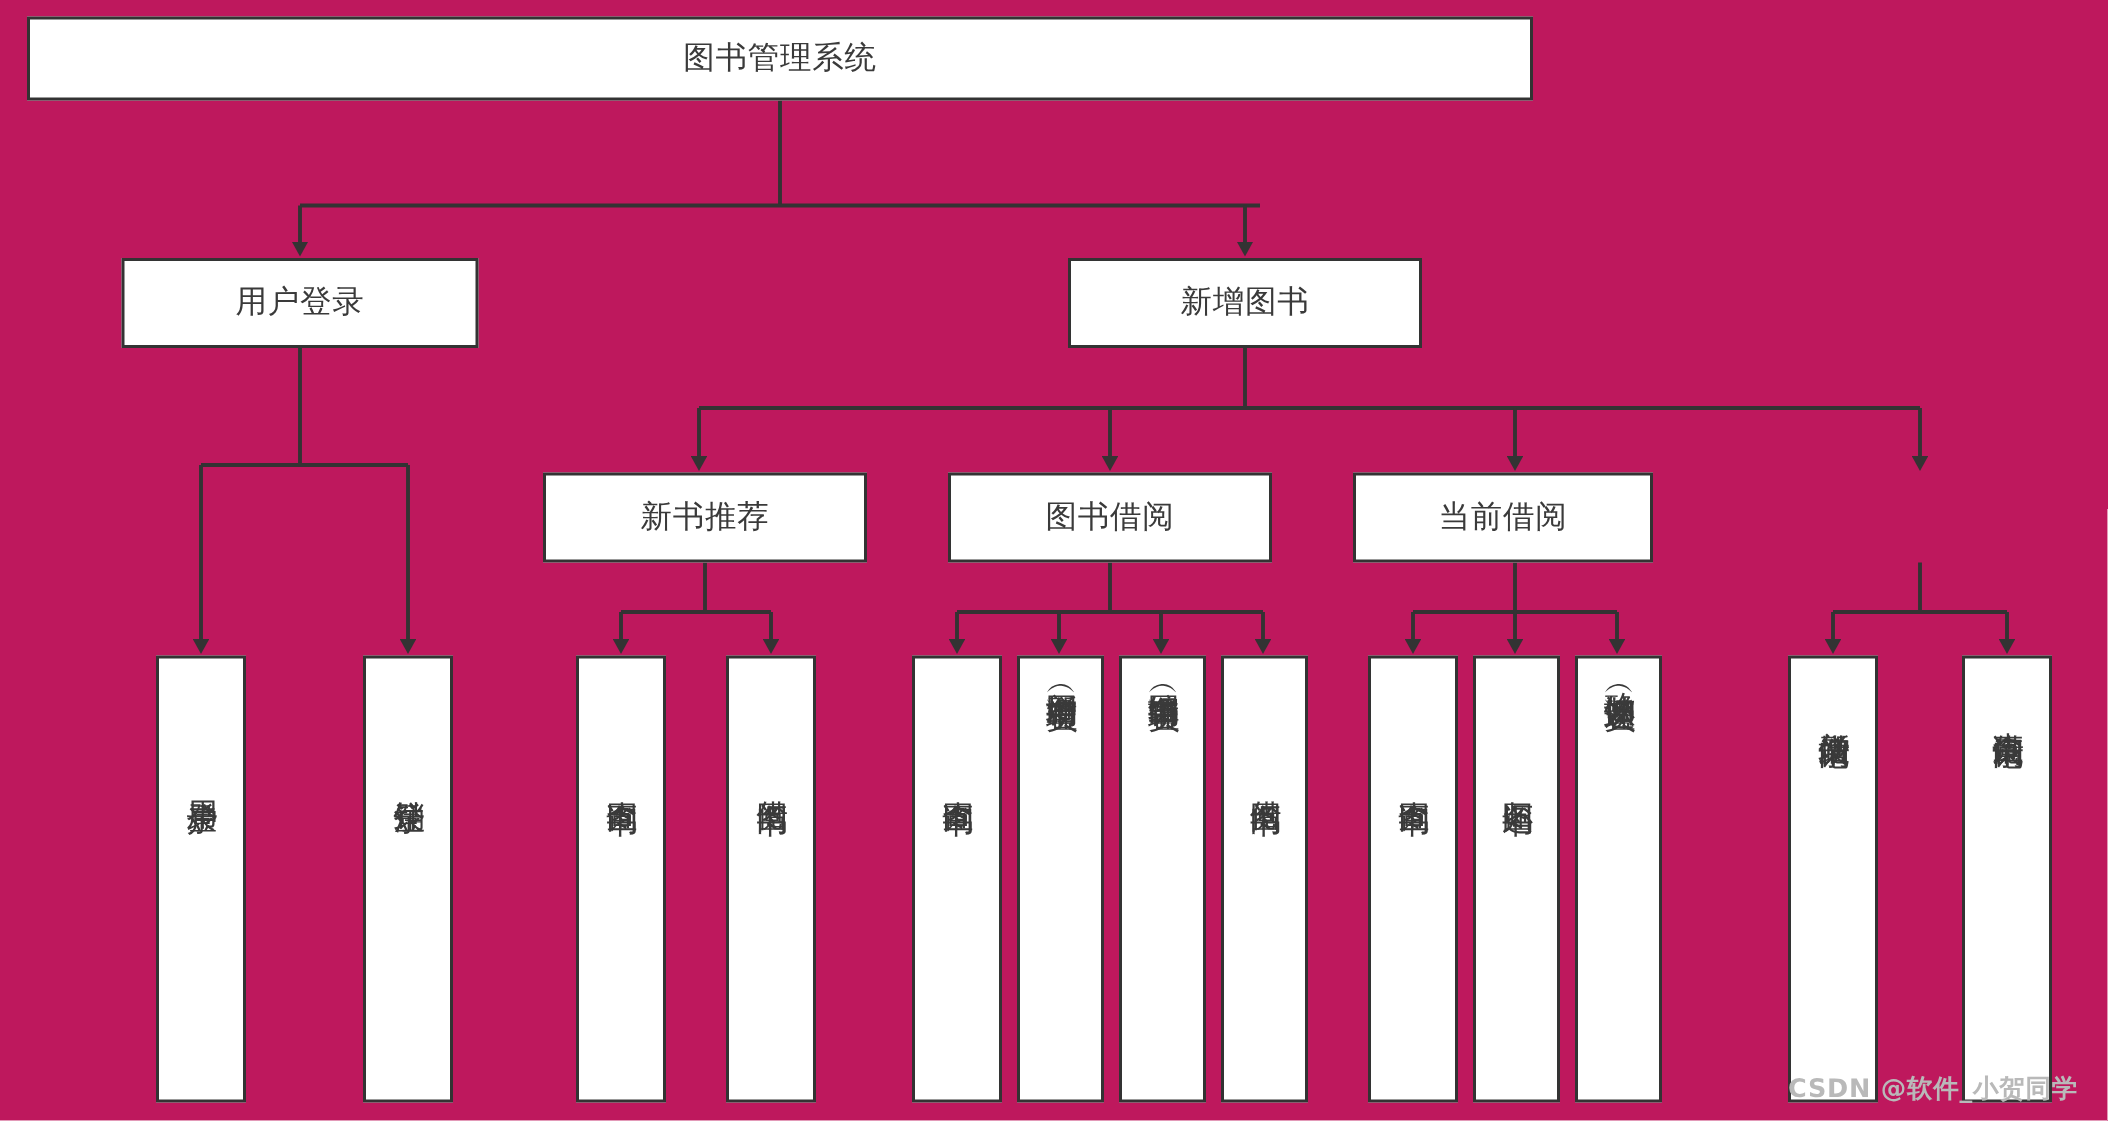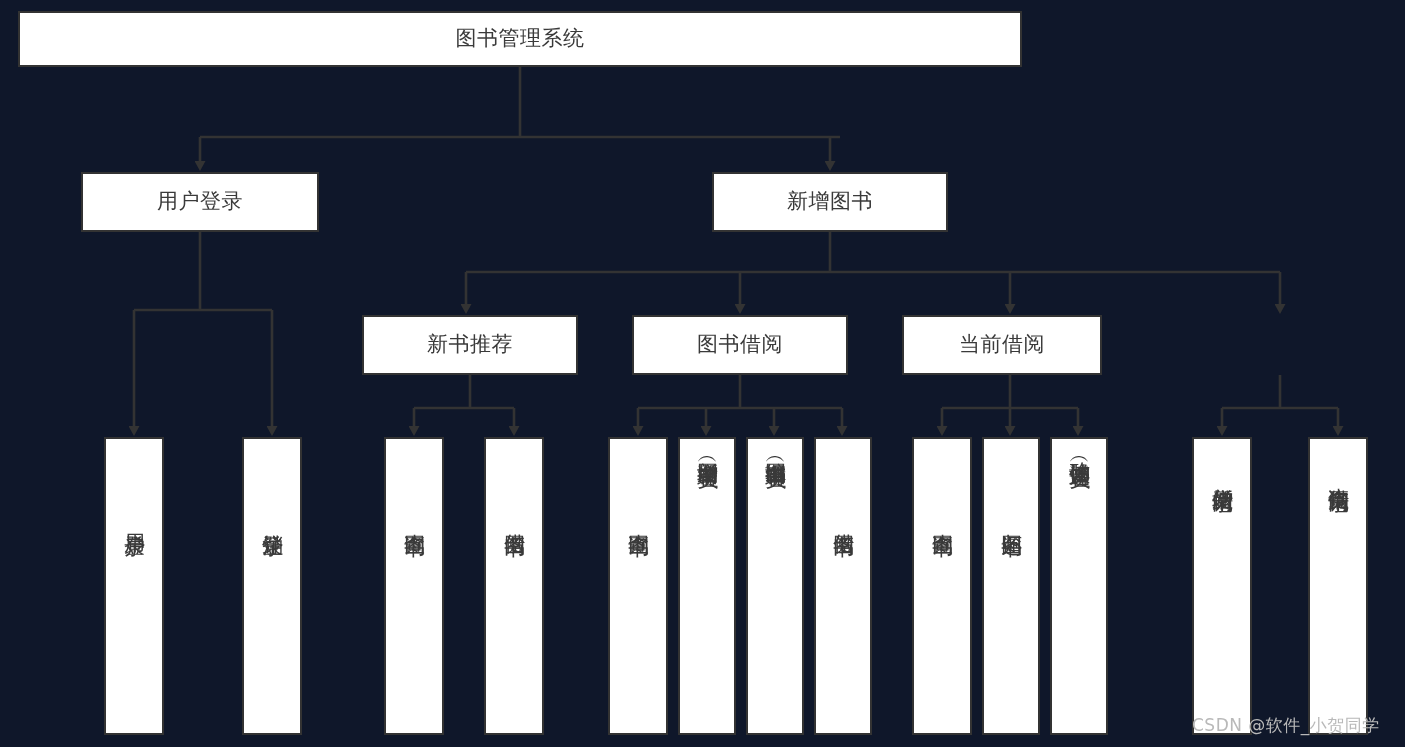--- a/index.html
+++ b/index.html
@@ -8,21 +8,21 @@
     padding: 0;
     background: #ffffff;
   }
   body {
     font-family: "DejaVu Sans", "Liberation Sans", sans-serif;
   }
   #diagram {
     position: relative;
     width: 1405px;
     height: 747px;
-    background: #0f172a;
+    background: #be185d;
     overflow: hidden;
   }
   #connectors {
     position: absolute;
     left: 0;
     top: 0;
     width: 1405px;
     height: 747px;
     pointer-events: none;
   }
@@ -59,20 +59,21 @@
     letter-spacing: 1px;
     white-space: nowrap;
     color: #3a3a3a;
   }
   .watermark {
     position: absolute;
     font-size: 17px;
     color: #b9b9b9;
     white-space: nowrap;
     letter-spacing: 0.5px;
+    font-weight: bold;
   }
 </style>
 </head>
 <body>
 
 <div id="diagram">
 
   <svg id="connectors" viewBox="0 0 1405 747" xmlns="http://www.w3.org/2000/svg">
     <defs>
       <marker id="arrow" markerWidth="10" markerHeight="11" refX="1" refY="5.5" orient="auto" markerUnits="userSpaceOnUse">

